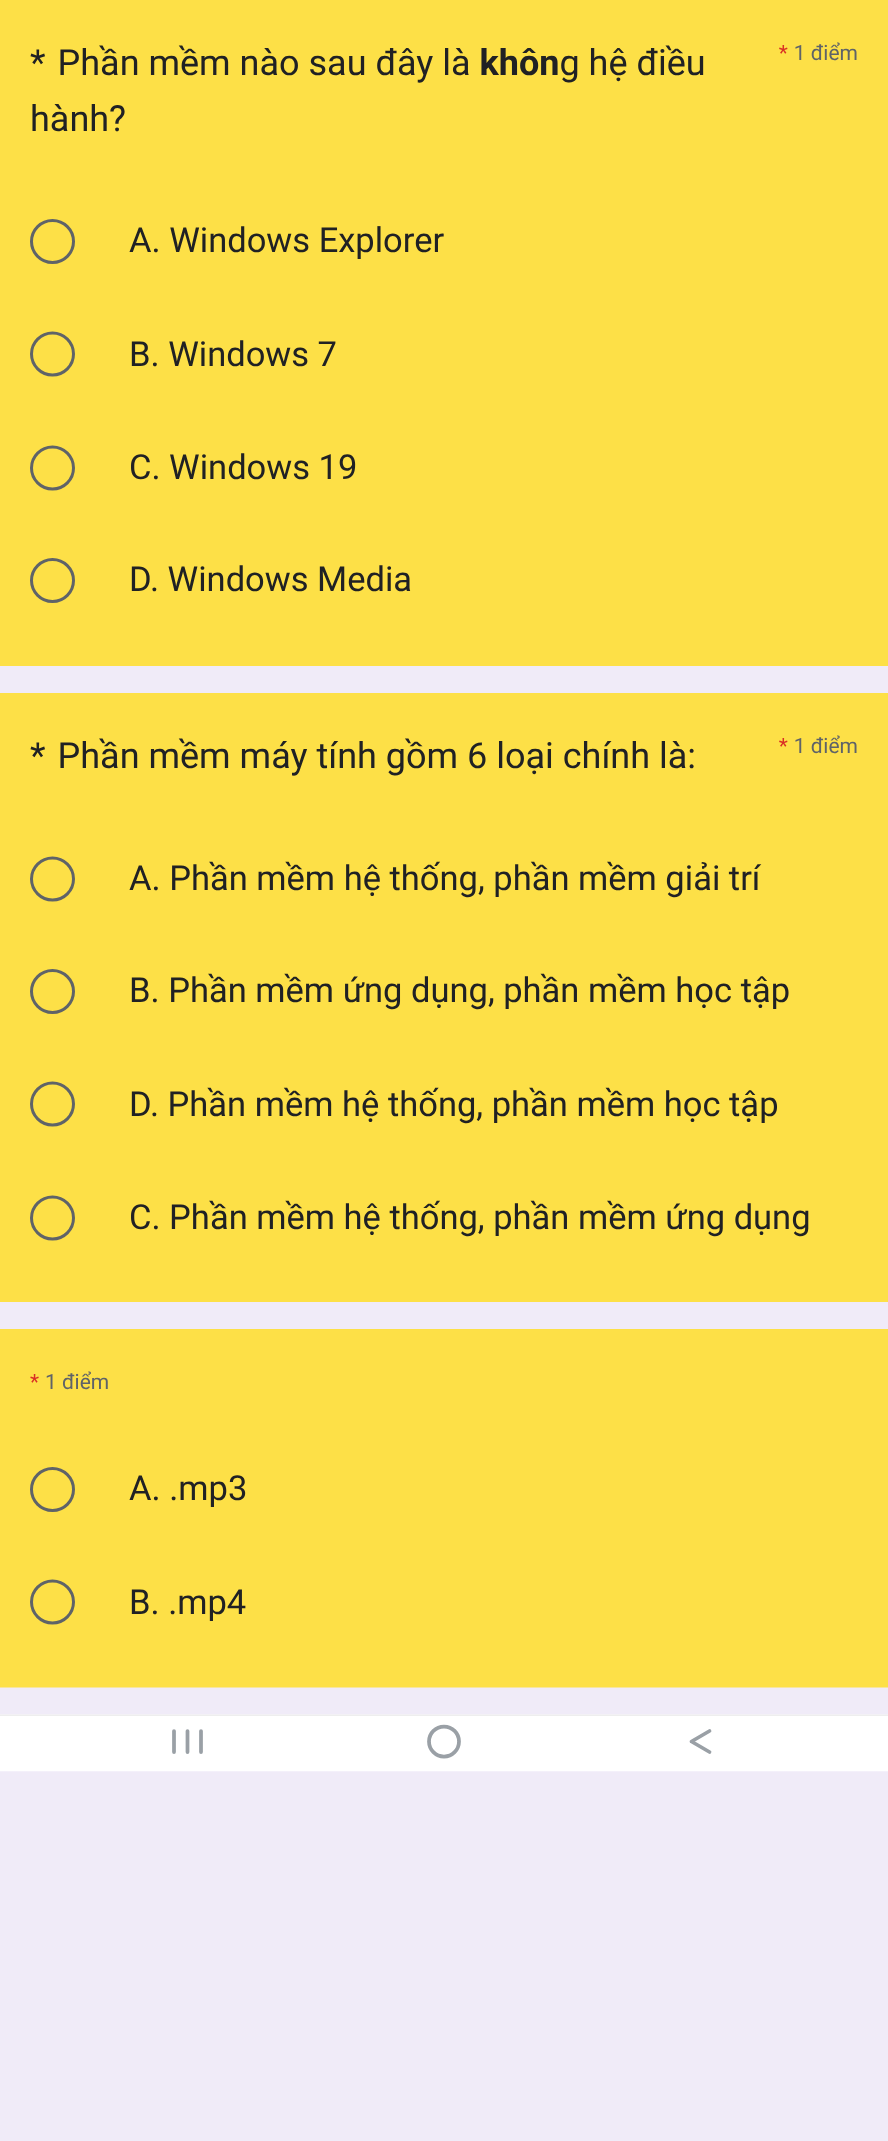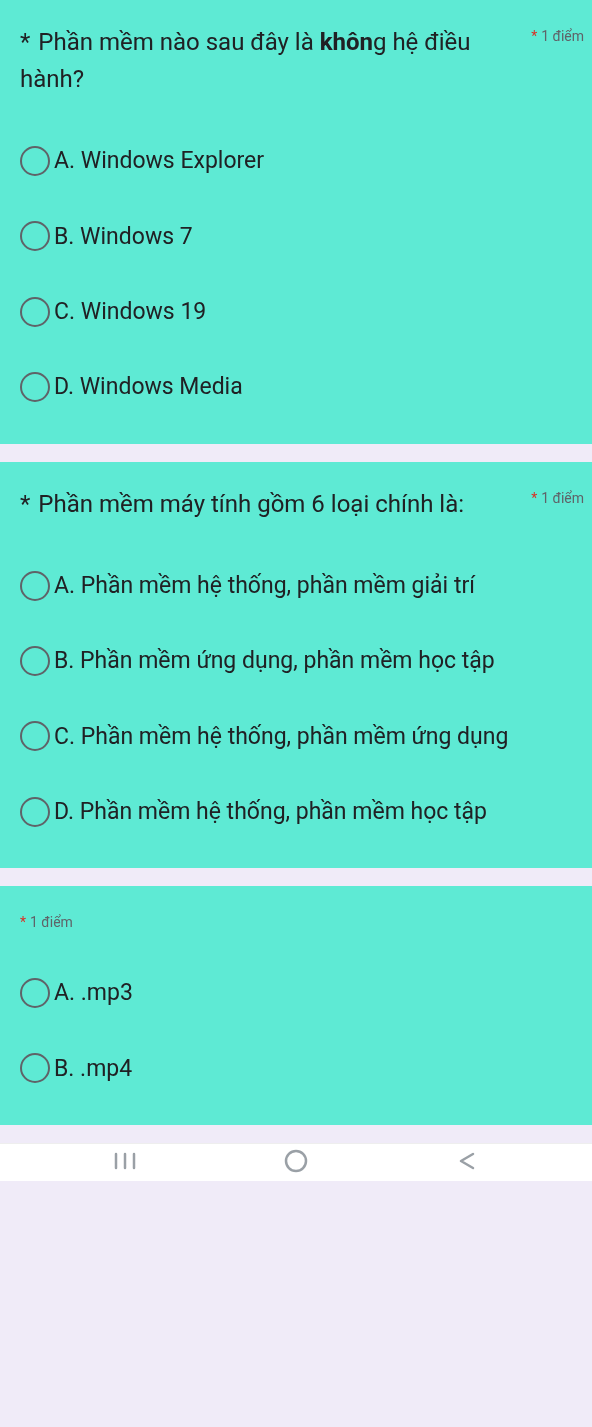--- a/index.html
+++ b/index.html
@@ -3,22 +3,22 @@
 <meta charset="utf-8">
 <style>
   * { box-sizing: border-box; margin: 0; padding: 0; }
   body {
     font-family: Roboto, "Helvetica Neue", Arial, sans-serif;
     background: #f0ebf8;
     width: 592px;
     color: #202124;
   }
   .card {
-    background: #5eead4;
-    padding: 24px 8px 40px 20px;
+    background: #fde047;
+    padding: 24px 20px 40px 20px;
     margin-bottom: 18px;
   }
   .card:last-of-type { margin-bottom: 0; padding-bottom: 10px; }
   .q-header {
     display: flex;
     align-items: flex-start;
     justify-content: space-between;
     gap: 16px;
     margin-bottom: 46px;
   }
@@ -40,21 +40,21 @@
     padding-top: 4px;
   }
   .points .star {
     color: #d93025;
     margin-right: 4px;
   }
   .options { display: flex; flex-direction: column; gap: 42px; }
   .option {
     display: flex;
     align-items: center;
-    gap: 4px;
+    gap: 36px;
     cursor: pointer;
   }
   .radio {
     width: 30px;
     height: 30px;
     border: 2.5px solid #5f6368;
     border-radius: 50%;
     flex-shrink: 0;
   }
   .option-label {
@@ -118,25 +118,25 @@
     <div class="option">
       <div class="radio"></div>
       <div class="option-label">A. Phần mềm hệ thống, phần mềm giải trí</div>
     </div>
     <div class="option">
       <div class="radio"></div>
       <div class="option-label">B. Phần mềm ứng dụng, phần mềm học tập</div>
     </div>
     <div class="option">
       <div class="radio"></div>
-      <div class="option-label">C. Phần mềm hệ thống, phần mềm ứng dụng</div>
+      <div class="option-label">D. Phần mềm hệ thống, phần mềm học tập</div>
     </div>
     <div class="option">
       <div class="radio"></div>
-      <div class="option-label">D. Phần mềm hệ thống, phần mềm học tập</div>
+      <div class="option-label">C. Phần mềm hệ thống, phần mềm ứng dụng</div>
     </div>
   </div>
 </div>
 
 <div class="card">
   <div class="q-header">
     <div class="points">
       <span class="star">*</span><span>1 điểm</span>
     </div>
   </div>

